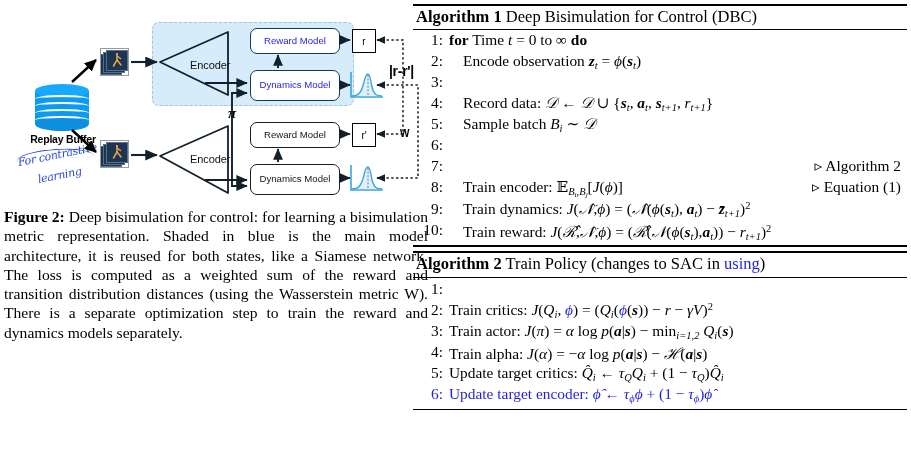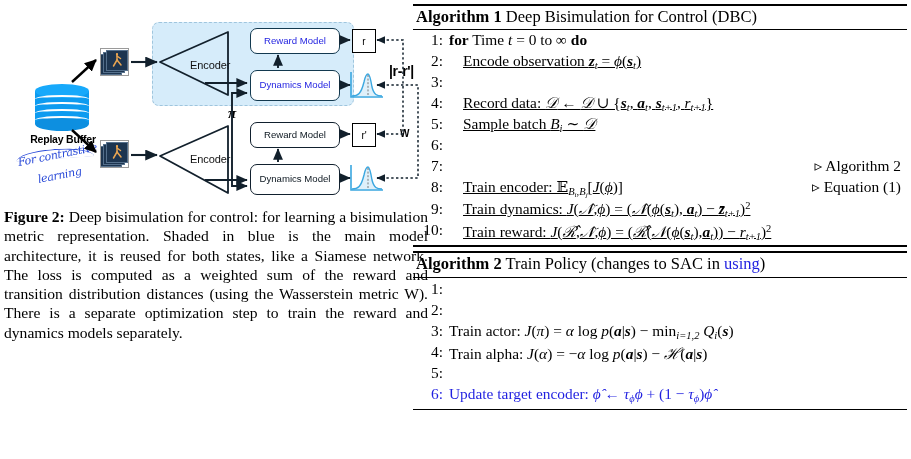--- a/index.html
+++ b/index.html
@@ -117,21 +117,21 @@
 
   .aline{
     position:absolute;left:0;width:496px;height:21px;white-space:nowrap;
     font-size:15.4px;font-family:"Liberation Serif","DejaVu Serif",serif;
   }
   .aline .num{
     position:absolute;left:4px;width:26px;text-align:right;
     font-size:15.4px;
   }
   .aline .body{position:absolute;left:36px;}
-  .aline .body.ind1{left:50px;text-decoration:underline;}
+  .aline .body.ind1{left:50px;}
   .aline .cmt{position:absolute;right:8px;}
 
   .blue{color:#1f1fe0;}
 
   i.m, .mi{font-style:italic;font-family:"Liberation Serif","DejaVu Serif",serif;}
   .bf{font-weight:bold;}
   .cal{font-family:"DejaVu Serif",serif;font-style:italic;}
   sub{font-size:0.68em;vertical-align:-0.28em;font-style:italic;}
   sup{font-size:0.68em;vertical-align:0.45em;font-style:normal;}
 </style>
@@ -331,31 +331,33 @@
 
     <div class="rule thick" style="top:251px;width:494px;"></div>
     <div class="algo-title" style="top:254px;"><b>Algorithm 2</b><span> Train Policy (changes to SAC in </span><span class="blue">using</span><span>)</span></div>
     <div class="rule thin" style="top:277px;width:494px;"></div>
 
     <div class="aline" style="top:280px;">
       <span class="num">1:</span>
     </div>
     <div class="aline" style="top:301px;">
       <span class="num">2:</span>
+      <span class="body">Train critics: <i class="m">J</i>(<i class="m">Q</i><sub>i</sub>, <span class="blue"><i class="m">ϕ</i></span>) = (<i class="m">Q</i><sub>i</sub>(<span class="blue"><i class="m">ϕ</i></span>(<b class="mi">s</b>)) − <i class="m">r</i> − <i class="m">γV</i>)<sup>2</sup></span>
     </div>
     <div class="aline" style="top:322px;">
       <span class="num">3:</span>
       <span class="body">Train actor: <i class="m">J</i>(<i class="m">π</i>) = <i class="m">α</i> log <i class="m">p</i>(<b class="mi">a</b>|<b class="mi">s</b>) − min<sub>i=1,2</sub> <i class="m">Q</i><sub>i</sub>(<b class="mi">s</b>)</span>
     </div>
     <div class="aline" style="top:343px;">
       <span class="num">4:</span>
       <span class="body">Train alpha: <i class="m">J</i>(<i class="m">α</i>) = −<i class="m">α</i> log <i class="m">p</i>(<b class="mi">a</b>|<b class="mi">s</b>) − <span class="cal">ℋ</span>(<b class="mi">a</b>|<b class="mi">s</b>)</span>
     </div>
     <div class="aline" style="top:364px;">
       <span class="num">5:</span>
+      <span class="body">Update target critics: <i class="m">Q̂</i><sub>i</sub> ← <i class="m">τ</i><sub>Q</sub><i class="m">Q</i><sub>i</sub> + (1 − <i class="m">τ</i><sub>Q</sub>)<i class="m">Q̂</i><sub>i</sub></span>
     </div>
     <div class="aline blue" style="top:385px;">
       <span class="num">6:</span>
       <span class="body">Update target encoder: <i class="m">ϕ̂</i> ← <i class="m">τ</i><sub>ϕ</sub><i class="m">ϕ</i> + (1 − <i class="m">τ</i><sub>ϕ</sub>)<i class="m">ϕ̂</i></span>
     </div>
     <div class="rule thin" style="top:409px;width:494px;"></div>
   </div>
 
 </div>
 

